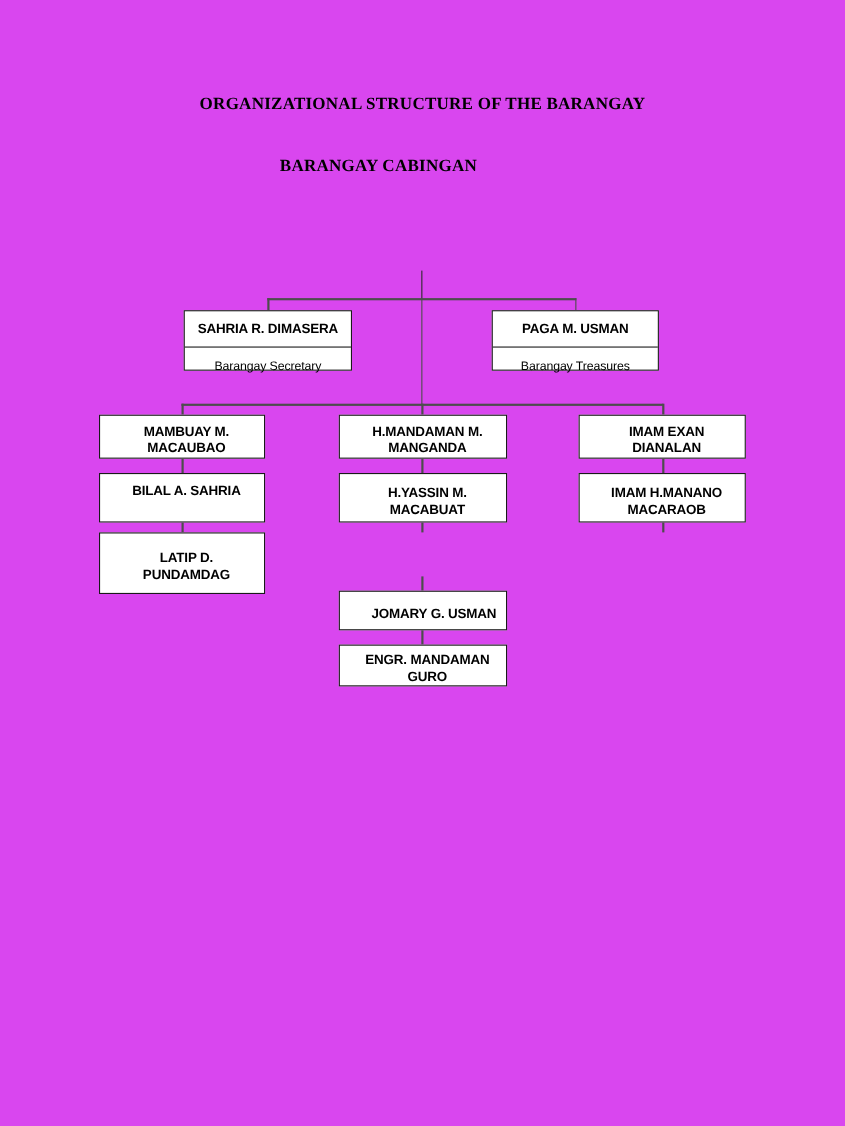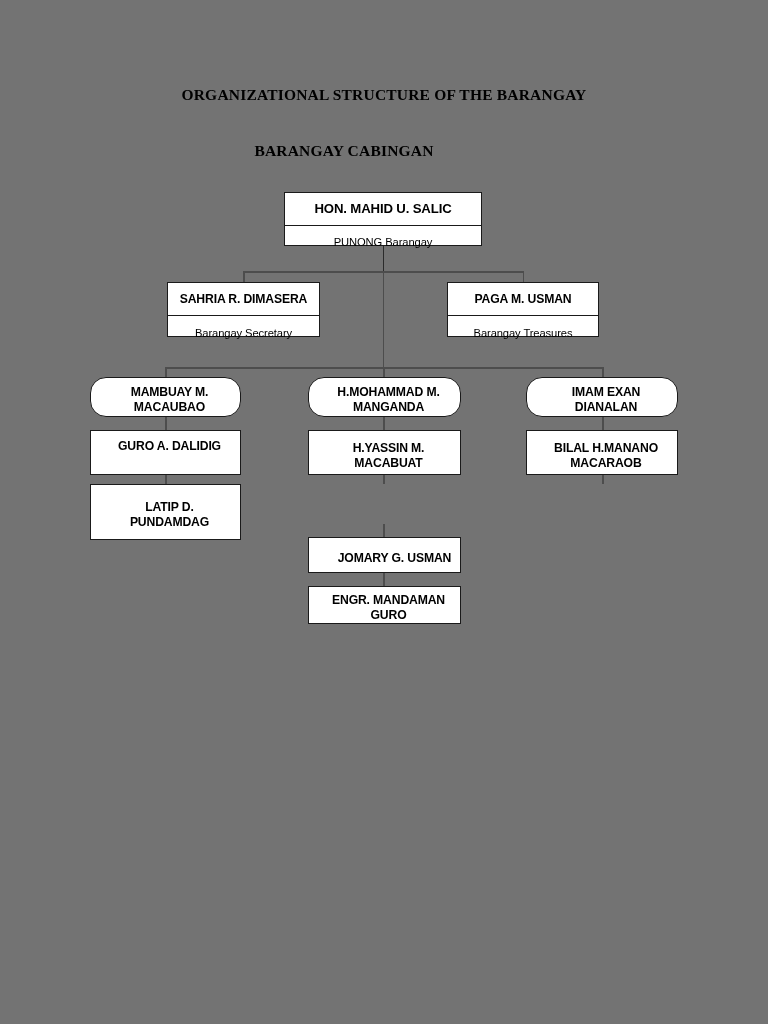--- a/index.html
+++ b/index.html
@@ -16,21 +16,21 @@
     color: #000000;
     overflow: hidden;
   }
 
   .page {
     position: absolute;
     left: 0;
     top: 0;
     width: 768px;
     height: 1024px;
-    background: #737373;
+    background: #d946ef;
   }
 
   
   .title-main {
     position: absolute;
     left: 0;
     top: 86px;
     width: 768px;
     text-align: center;
     font-family: "Liberation Serif", serif;
@@ -130,21 +130,21 @@
   .node-member.top-align .cell-name {
     align-items: flex-start;
     padding-top: 8px;
   }
 
   
   .col-left   { left: 90px;  width: 151px; }
   .col-mid    { left: 308px; width: 153px; }
   .col-right  { left: 526px; width: 152px; }
 
-  .r3 { top: 377px; height: 40px; border-radius: 16px; }
+  .r3 { top: 377px; height: 40px; }
   .r4 { top: 430px; height: 45px; }
   .r5 { top: 484px; height: 56px; }
   .r6 { top: 537px; height: 36px; padding-left: 12px; }
   .r7 { top: 586px; height: 38px; }
 
   
   .line-v {
     position: absolute;
     width: 1.5px;
     background: #4d4d4d;
@@ -158,24 +158,20 @@
 </style>
 </head>
 <body>
 
 <div class="page">
 
   <div class="title-main">ORGANIZATIONAL STRUCTURE OF THE BARANGAY</div>
 
   <div class="title-sub">BARANGAY CABINGAN</div>
 
-  <div class="node node-head">
-    <div class="cell-name">HON. MAHID U. SALIC</div>
-    <div class="cell-role">PUNONG Barangay</div>
-  </div>
 
   <div class="line-v line-dark" style="left:382.5px; top:246px; height:26px;"></div>
   <div class="line-v" style="left:382.5px; top:272px; height:96px;"></div>
 
   <div class="line-h" style="left:243px; top:271px; width:281px;"></div>
   <div class="line-v" style="left:243px; top:271px; height:11px;"></div>
   <div class="line-v" style="left:522.5px; top:271px; height:11px;"></div>
 
   <div class="node node-treasurer">
     <div class="cell-name">PAGA M. USMAN</div>
@@ -192,31 +188,31 @@
   <div class="line-v" style="left:383px; top:367px; height:10px;"></div>
   <div class="line-v" style="left:602px; top:367px; height:10px;"></div>
 
   <div class="node node-member col-left r3">
     <div class="cell-name">MAMBUAY M.
 MACAUBAO</div>
   </div>
   <div class="line-v" style="left:165px; top:417px; height:13px;"></div>
 
   <div class="node node-member col-left r4 top-align">
-    <div class="cell-name">GURO A. DALIDIG</div>
+    <div class="cell-name">BILAL A. SAHRIA</div>
   </div>
   <div class="line-v" style="left:165px; top:475px; height:9px;"></div>
 
   <div class="node node-member col-left r5">
     <div class="cell-name">LATIP D.
 PUNDAMDAG</div>
   </div>
 
   <div class="node node-member col-mid r3">
-    <div class="cell-name">H.MOHAMMAD M.
+    <div class="cell-name">H.MANDAMAN M.
 MANGANDA</div>
   </div>
   <div class="line-v" style="left:383px; top:417px; height:13px;"></div>
 
   <div class="node node-member col-mid r4">
     <div class="cell-name">H.YASSIN M.
 MACABUAT</div>
   </div>
   <div class="line-v" style="left:383px; top:475px; height:9px;"></div>
 
@@ -232,19 +228,19 @@
 GURO</div>
   </div>
 
   <div class="node node-member col-right r3">
     <div class="cell-name">IMAM EXAN
 DIANALAN</div>
   </div>
   <div class="line-v" style="left:602px; top:417px; height:13px;"></div>
 
   <div class="node node-member col-right r4">
-    <div class="cell-name">BILAL H.MANANO
+    <div class="cell-name">IMAM H.MANANO
 MACARAOB</div>
   </div>
   <div class="line-v" style="left:602px; top:475px; height:9px;"></div>
 
 
 </div>
 
 </body></html>

